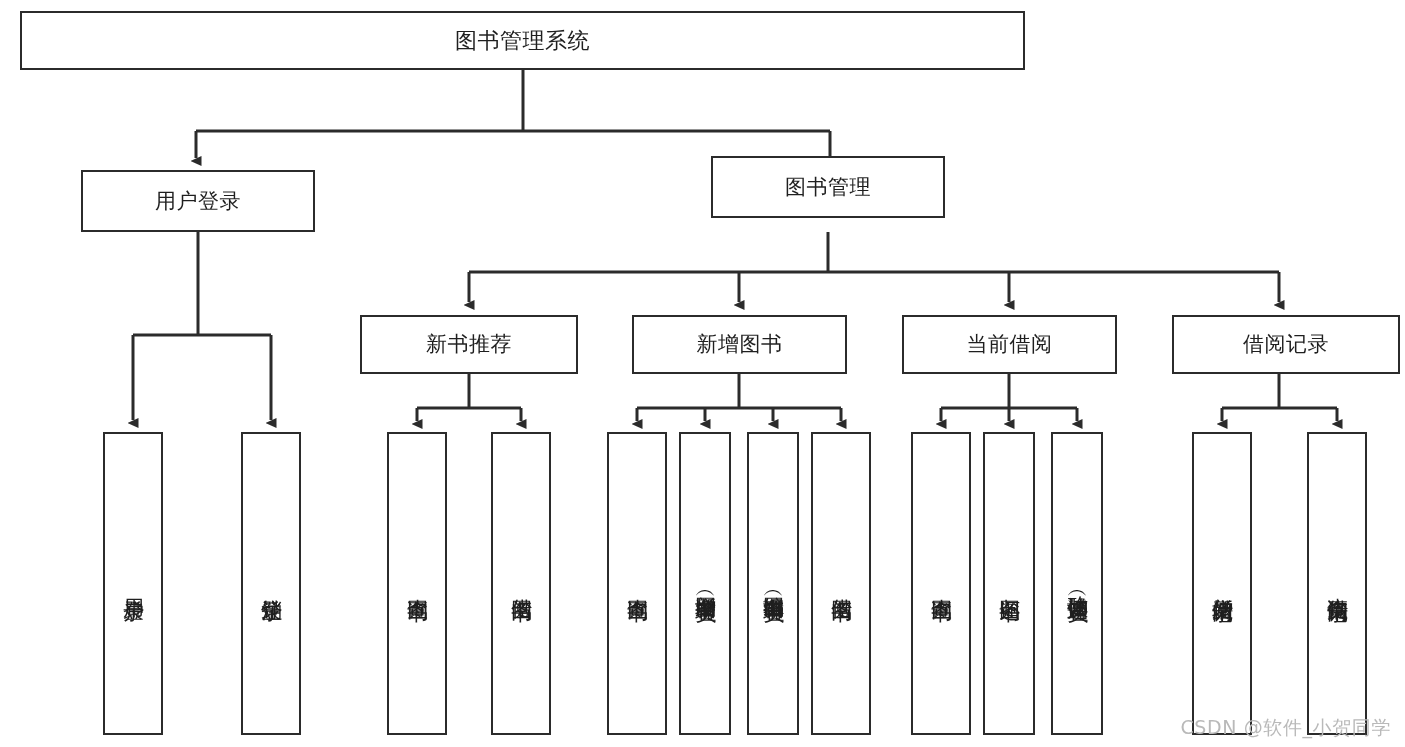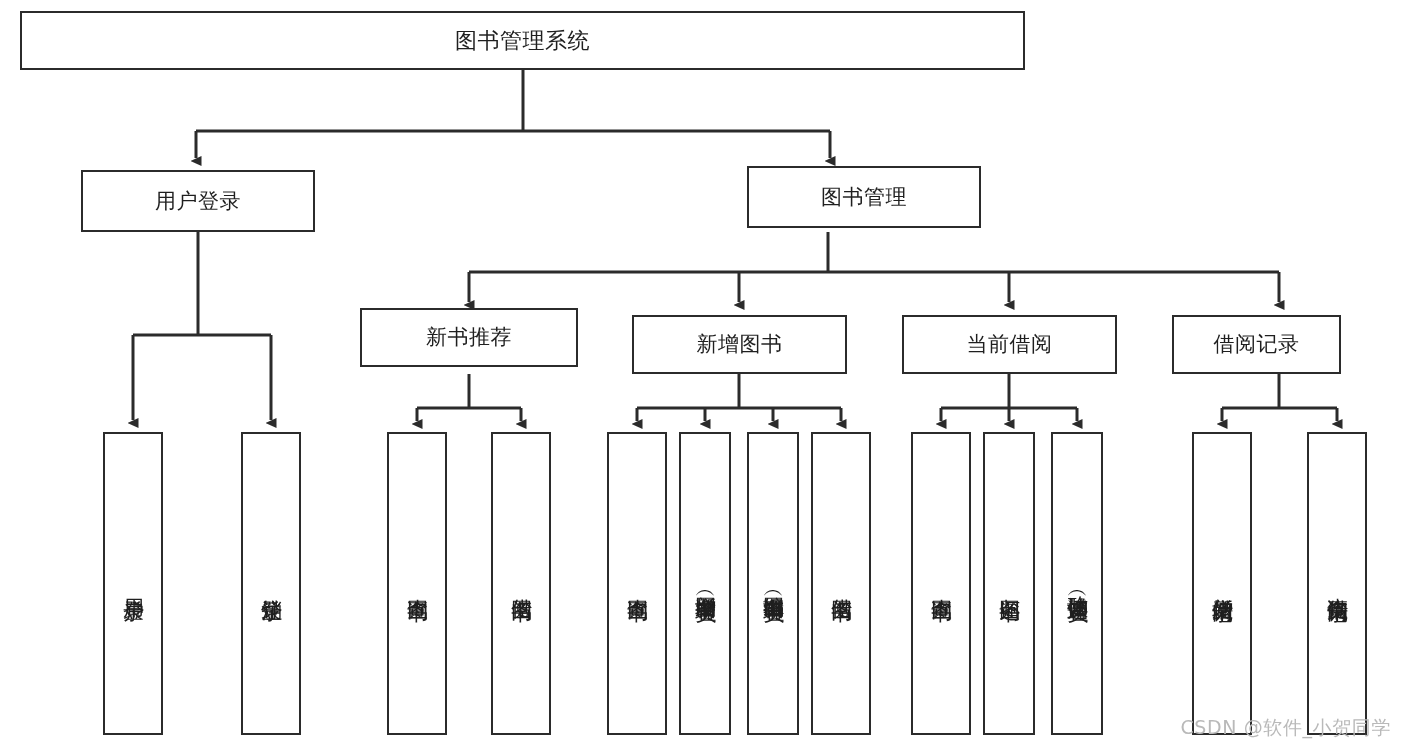--- a/index.html
+++ b/index.html
@@ -124,34 +124,34 @@
     </g>
   </svg>
 
   <div class="node root" style="left:20px; top:11px; width:1005px; height:59px;">
     <span class="lbl">图书管理系统</span>
   </div>
 
   <div class="node" style="left:81px; top:170px; width:234px; height:62px;">
     <span class="lbl">用户登录</span>
   </div>
-  <div class="node" style="left:711px; top:166px; width:234px; height:62px;margin-left:36px;">
+  <div class="node" style="left:711px; top:156px; width:234px; height:62px;">
     <span class="lbl">图书管理</span>
   </div>
 
-  <div class="node" style="left:360px; top:308px; width:218px; height:59px;">
+  <div class="node" style="left:360px; top:315px; width:218px; height:59px;">
     <span class="lbl">新书推荐</span>
   </div>
   <div class="node" style="left:632px; top:315px; width:215px; height:59px;">
     <span class="lbl">新增图书</span>
   </div>
   <div class="node" style="left:902px; top:315px; width:215px; height:59px;">
     <span class="lbl">当前借阅</span>
   </div>
-  <div class="node" style="left:1172px; top:315px; width:169px; height:59px;">
+  <div class="node" style="left:1172px; top:315px; width:228px; height:59px;">
     <span class="lbl">借阅记录</span>
   </div>
 
   <div class="node leaf" style="left:103px; top:432px; width:60px; height:303px;">
     <span class="lbl">用户登录</span>
   </div>
   <div class="node leaf" style="left:241px; top:432px; width:60px; height:303px;">
     <span class="lbl">注销登录</span>
   </div>
 

